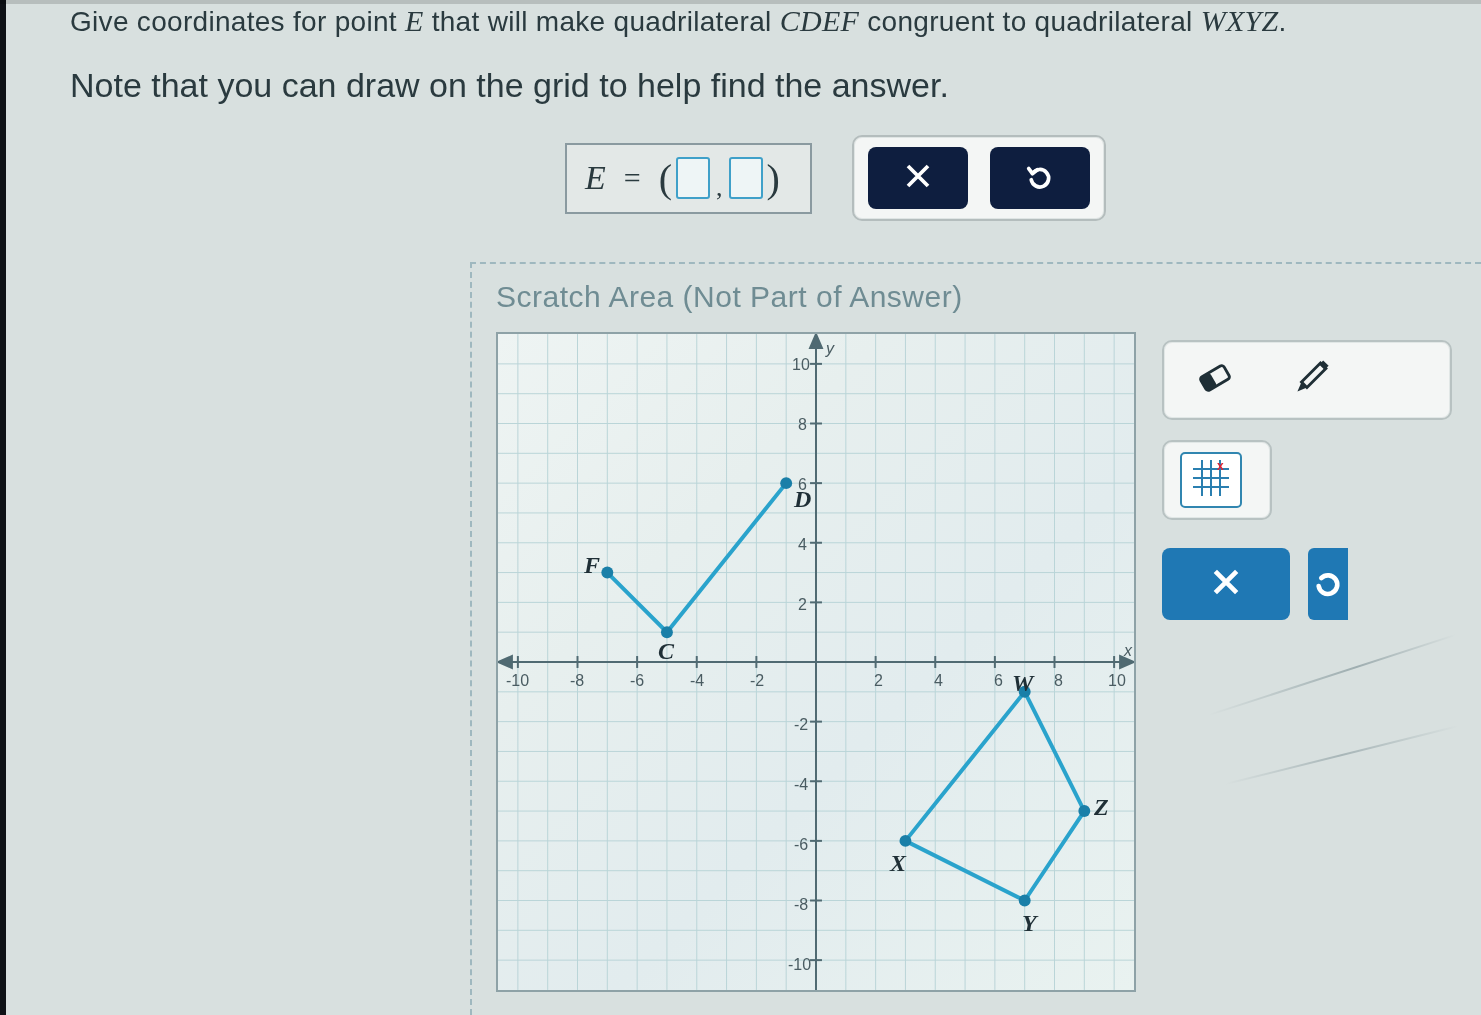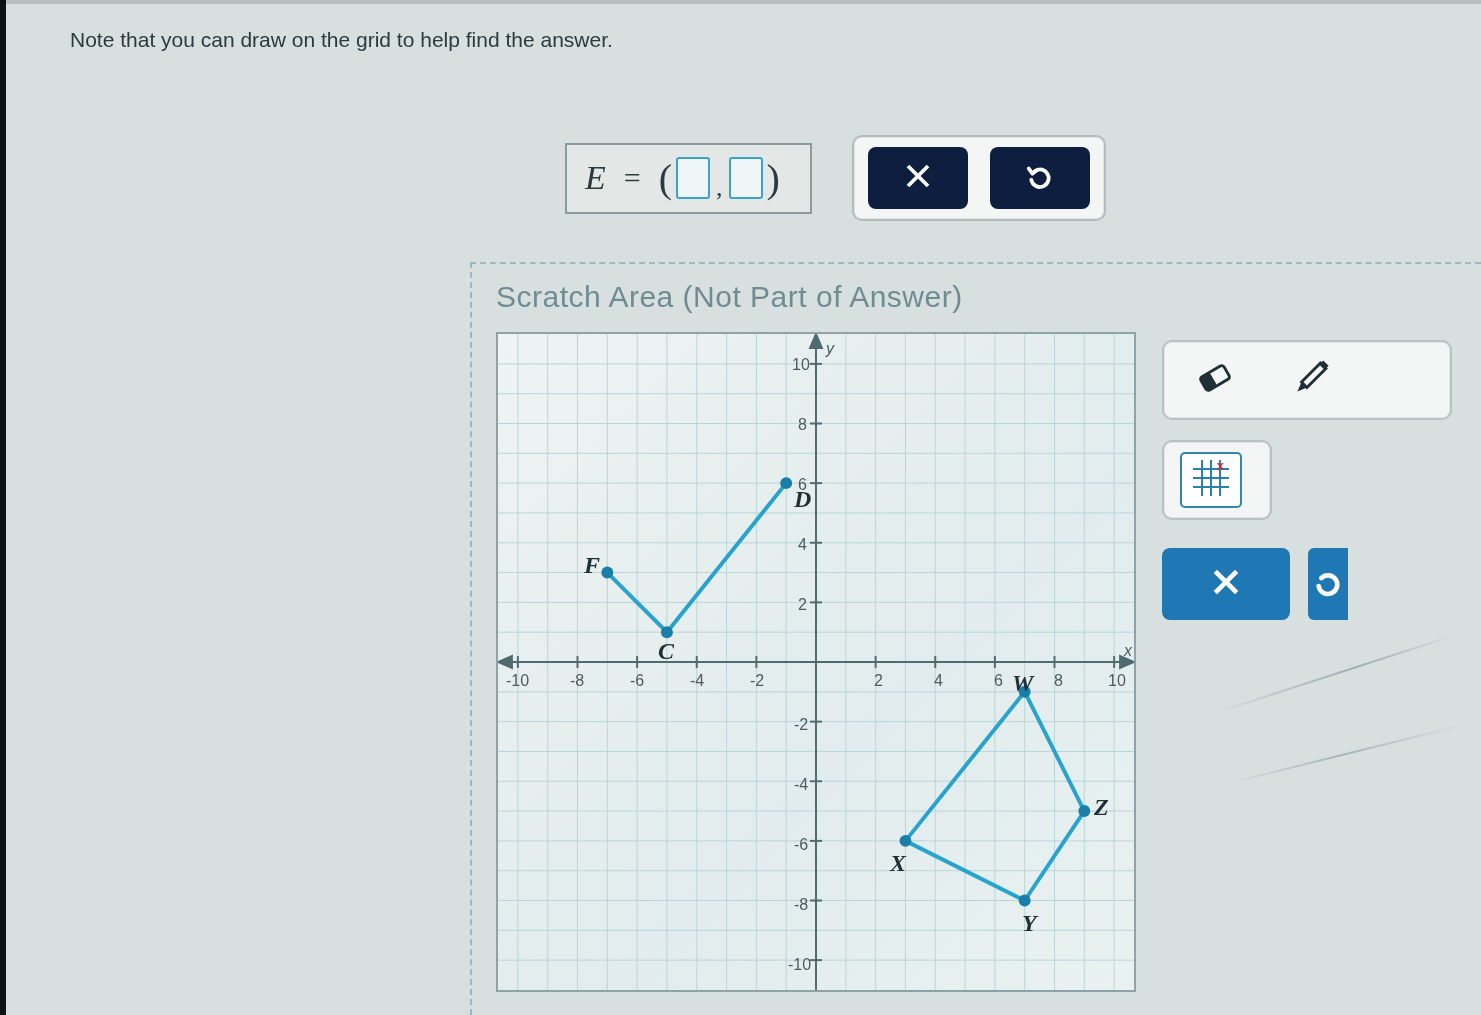--- a/index.html
+++ b/index.html
@@ -2,21 +2,21 @@
 <html><head>
 <meta charset="utf-8">
 <style>
   * { box-sizing: border-box; margin: 0; padding: 0; }
   html, body { width: 1481px; height: 1015px; font-family: Arial, Helvetica, sans-serif; background: #d8e0df; color: #2a3a3f; }
   body { position: relative; overflow: hidden; }
 
   .question-area { padding: 0 30px 0 70px; }
   .q-line1 { font-size: 28px; font-weight: 500; letter-spacing: 0.3px; color: #2a3a3f; margin-top: 4px; }
   .q-line1 .ital { font-style: italic; font-family: "Times New Roman", serif; font-size: 30px; }
-  .q-line2 { font-size: 21px; font-weight: 500; color: #2a3a3f; margin-top: 28px; }
+  .q-line2 { font-size: 34px; font-weight: 500; color: #2a3a3f; margin-top: 28px; }
 
   .answer-row { position: absolute; left: 565px; top: 135px; display: flex; align-items: center; gap: 40px; }
   .eq-box { border: 2px solid #8a9aa0; background: #e3e8e7; padding: 10px 30px 10px 18px; display: flex; align-items: center; gap: 14px; font-family: "Times New Roman", serif; font-size: 34px; font-style: italic; color: #2a3a3f; }
   .eq-box .eq { font-style: normal; font-size: 30px; margin: 0 4px; }
   .paren { font-style: normal; font-size: 40px; font-family: "Times New Roman", serif; display: flex; align-items: center; gap: 4px; }
   .slot { display: inline-block; width: 34px; height: 42px; border: 2px solid #3fa0c9; border-radius: 3px; background: #eef5f6; }
   .comma { font-size: 26px; font-style: normal; position: relative; top: 10px; margin: 0 2px; }
 
   .btn-panel { background: #f4f6f5; border: 2px solid #b4bdbd; border-radius: 10px; padding: 10px 14px; display: flex; gap: 22px; align-items: center; box-shadow: inset 0 0 0 1px #dfe5e4; }
   .dark-btn { width: 100px; height: 62px; background: #0e1e3f; border-radius: 8px; display: flex; align-items: center; justify-content: center; color: #fff; cursor: pointer; }
@@ -50,20 +50,23 @@
   .left-edge { position:absolute; left:0; top:0; width:6px; height:100%; background:#0e1116; }
   .top-fade { position:absolute; left:0; top:0; right:0; height:4px; background: rgba(0,0,0,0.15); }
 </style>
 </head>
 <body>
 
 <div class="left-edge"></div>
 <div class="top-fade"></div>
 
 <div class="question-area">
+  <p class="q-line1">
+    <span>Give coordinates for point </span><span class="ital">E</span><span> that will make quadrilateral </span><span class="ital">CDEF</span><span> congruent to quadrilateral </span><span class="ital">WXYZ</span><span>.</span>
+  </p>
   <p class="q-line2">Note that you can draw on the grid to help find the answer.</p>
 </div>
 
 <div class="answer-row">
   <div class="eq-box">
     <span>E</span>
     <span class="eq">=</span>
     <span class="paren">
       <span>(</span>
       <span class="slot"></span>

